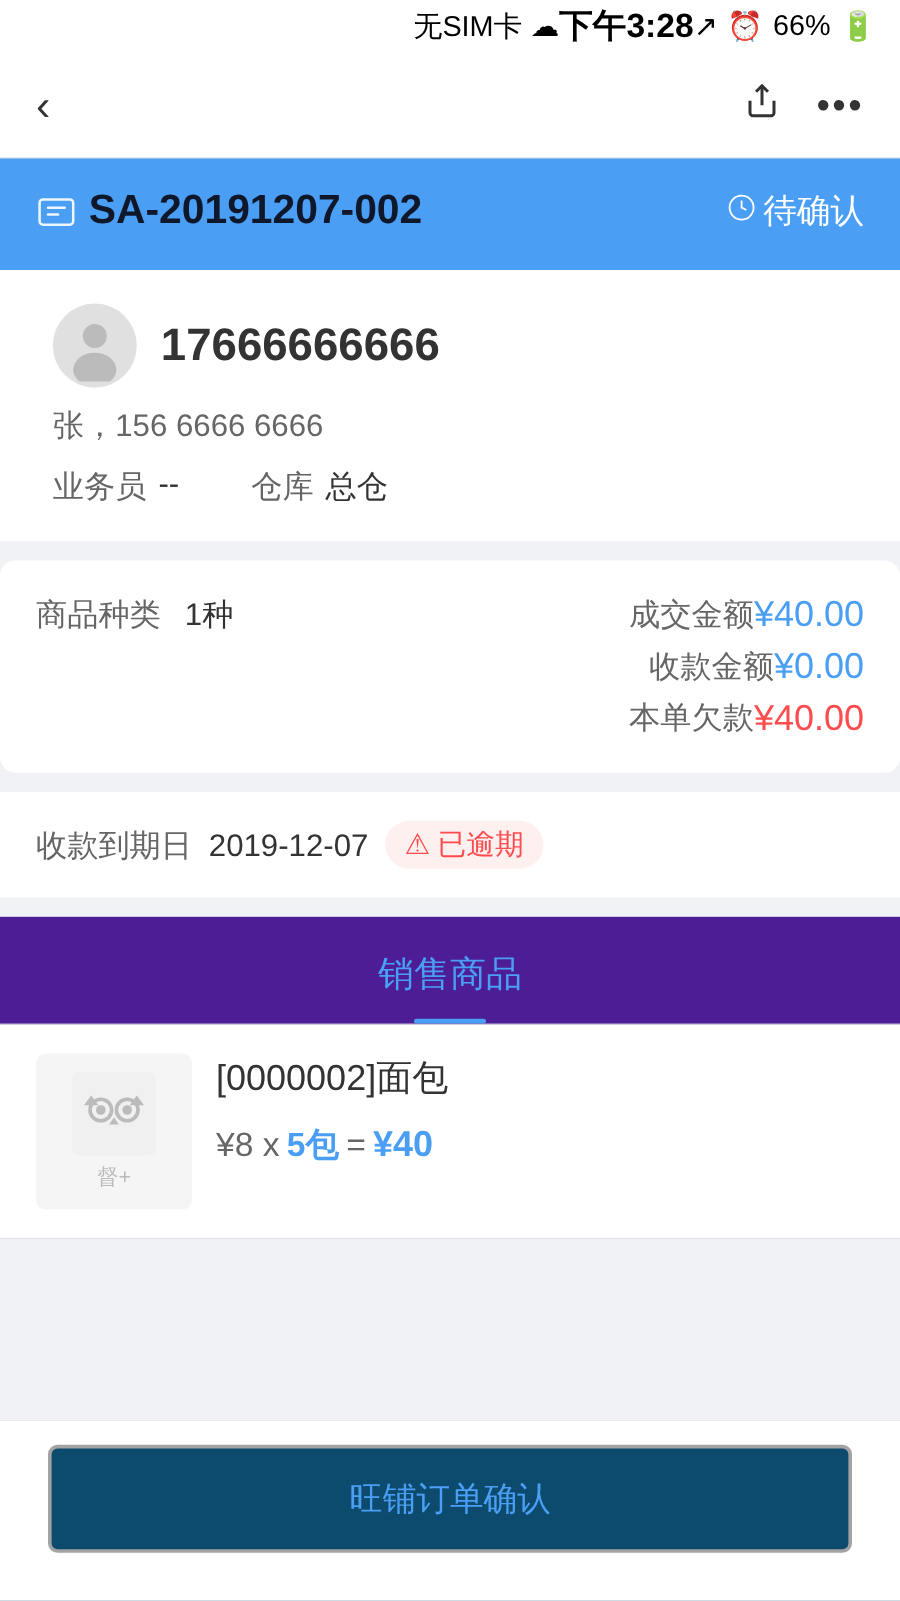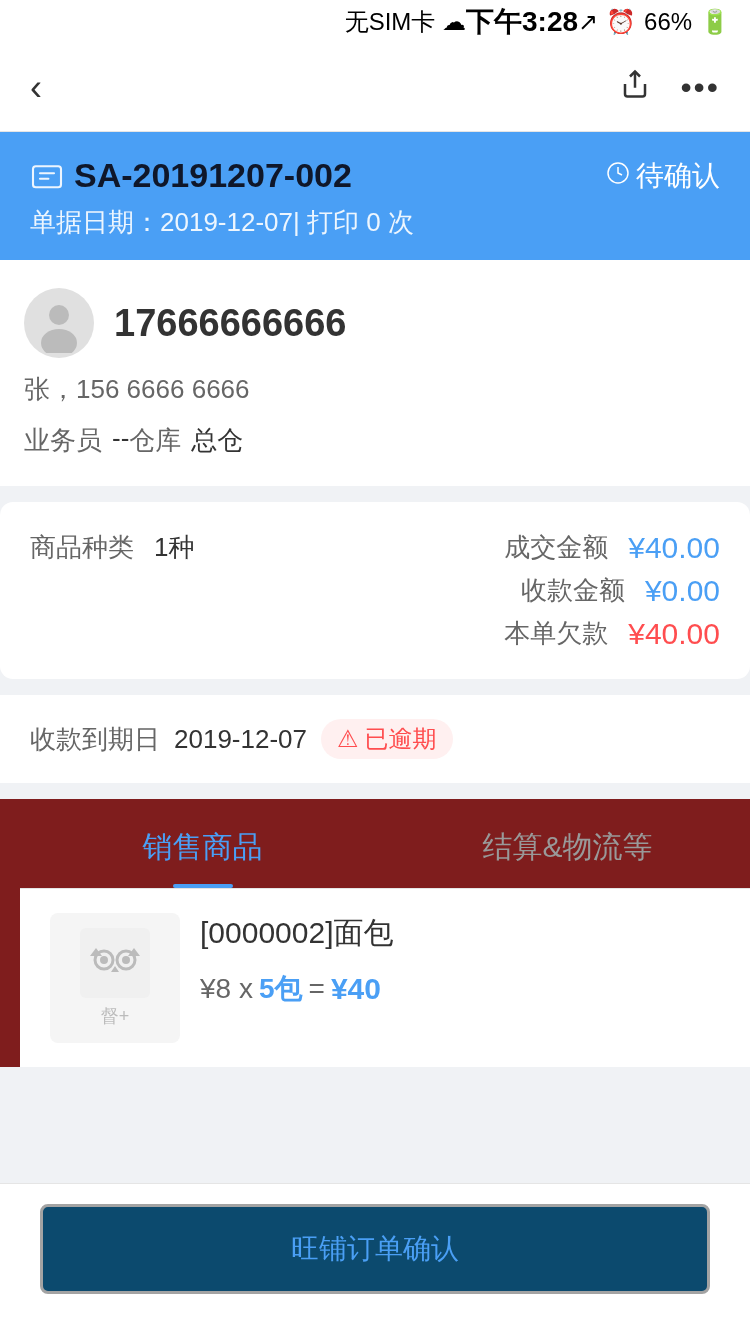--- a/index.html
+++ b/index.html
@@ -78,21 +78,21 @@
       gap: 6px;
     }
     .header-date {
       font-size: 26px;
       color: rgba(255,255,255,0.9);
     }
 
     
     .customer-section {
       background: #fff;
-      padding: 28px 24px;
+      padding: 28px 44px;
       margin-bottom: 16px;
     }
     .customer-top {
       display: flex;
       align-items: center;
       gap: 20px;
       margin-bottom: 14px;
     }
     .avatar {
       width: 70px;
@@ -109,20 +109,21 @@
       font-weight: 600;
       color: #333;
     }
     .customer-name {
       font-size: 26px;
       color: #666;
       margin-bottom: 16px;
     }
     .customer-meta {
       display: flex;
+      gap: 60px;
       font-size: 26px;
       color: #333;
     }
     .meta-item { display: flex; gap: 10px; }
     .meta-label { color: #666; }
     .meta-value { color: #333; }
 
     
     .summary-section {
       background: #fff;
@@ -139,21 +140,20 @@
     .summary-right {
       display: flex;
       flex-direction: column;
       align-items: flex-end;
       gap: 8px;
       font-size: 26px;
     }
     .summary-row {
       display: flex;
       justify-content: flex-end;
-      gap: 20px;
       align-items: center;
     }
     .summary-row-label { color: #666; }
     .amount-blue { color: #4a9ff5; font-size: 30px; font-weight: 500; }
     .amount-red { color: #ff4d4f; font-size: 30px; font-weight: 500; }
 
     
     .due-section {
       background: #fff;
       padding: 24px 30px;
@@ -171,23 +171,22 @@
       border-radius: 20px;
       padding: 4px 16px;
       font-size: 24px;
       display: flex;
       align-items: center;
       gap: 6px;
     }
 
     
     .tabs-section {
-      background: #7f1d1d;
+      background: #4c1d95;
       margin-bottom: 0;
-      padding-left: 20px;
     }
     .tabs-header {
       display: flex;
       border-bottom: 1px solid #e5e5e5;
     }
     .tab-item {
       flex: 1;
       text-align: center;
       padding: 28px 0 20px;
       font-size: 30px;
@@ -323,23 +322,20 @@
     <div class="order-status">
       <span>
         <svg width="24" height="24" viewBox="0 0 24 24" fill="none" stroke="white" stroke-width="1.5">
           <circle cx="12" cy="12" r="10"></circle>
           <polyline points="12 6 12 12 16 14"></polyline>
         </svg>
       </span>
       <span>待确认</span>
     </div>
   </div>
-  <div class="header-date">
-    <span>单据日期：</span><span>2019-12-07</span><span>| 打印 0 次</span>
-  </div>
 </div>
 
 <div class="customer-section">
   <div class="customer-top">
     <div class="avatar">
       <svg width="60" height="60" viewBox="0 0 60 60">
         <circle cx="30" cy="30" r="30" fill="#e0e0e0"></circle>
         <circle cx="30" cy="22" r="10" fill="#bbb"></circle>
         <ellipse cx="30" cy="50" rx="18" ry="14" fill="#bbb"></ellipse>
       </svg>
@@ -389,23 +385,20 @@
     <span style="color:#ff4d4f;">⚠</span>
     <span>已逾期</span>
   </div>
 </div>
 
 <div class="tabs-section">
   <div class="tabs-header">
     <div class="tab-item active">
       <span>销售商品</span>
     </div>
-    <div class="tab-item">
-      <span>结算&amp;物流等</span>
-    </div>
   </div>
 
   <div class="product-item">
     <div class="product-thumb">
       <div class="product-thumb-inner">
 
         <svg width="70" height="70" viewBox="0 0 70 70">
           <rect width="70" height="70" fill="#f0f0f0" rx="6"></rect>
 
           <circle cx="24" cy="32" r="9" fill="none" stroke="#bbb" stroke-width="3"></circle>

